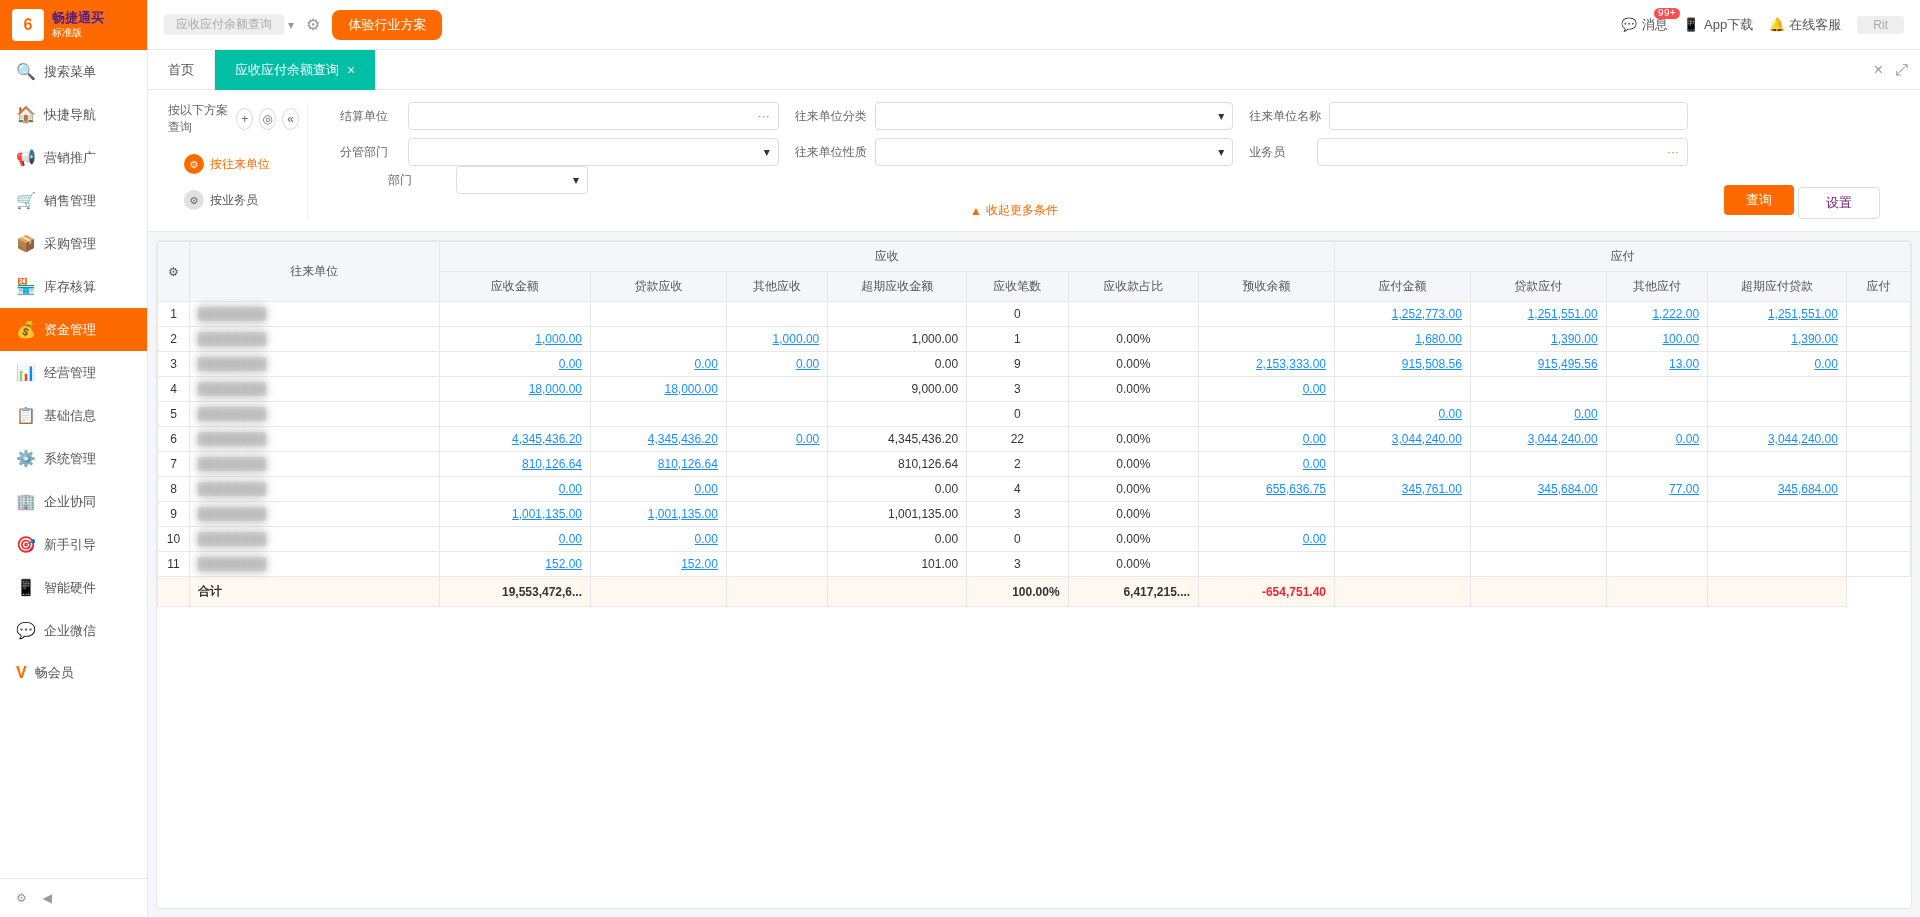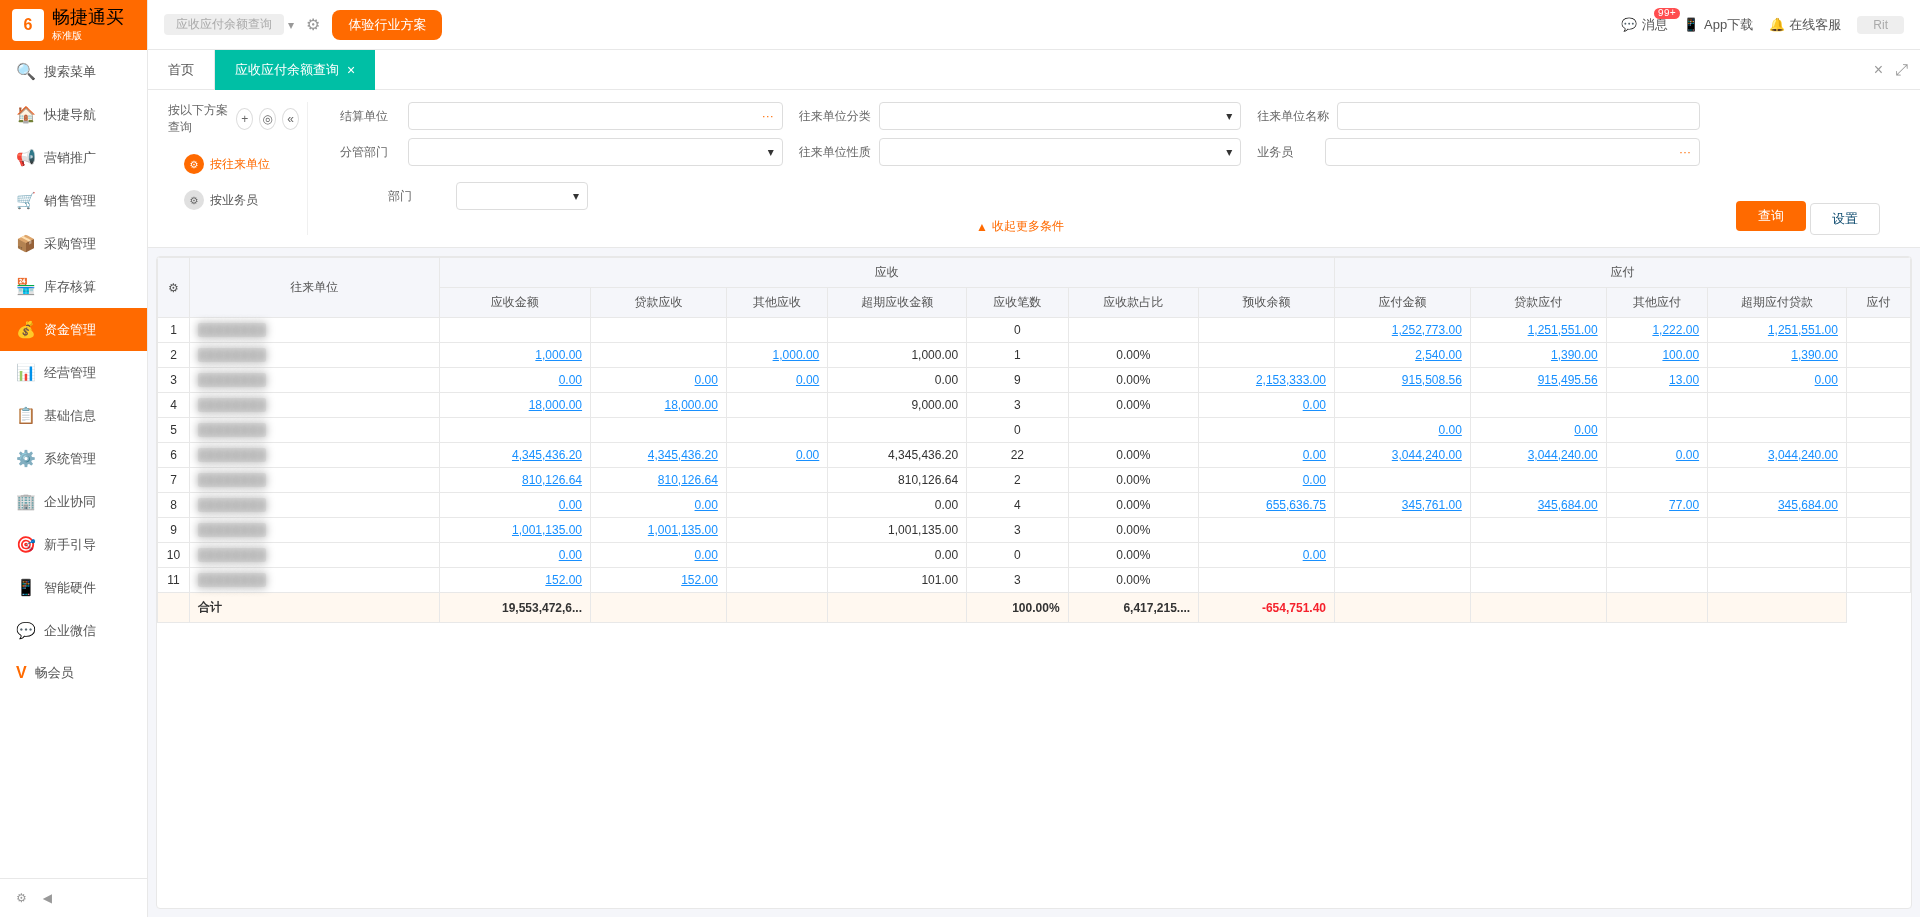--- a/index.html
+++ b/index.html
@@ -2,21 +2,21 @@
 <html><head>
   <meta charset="utf-8">
   <style>
     * { margin: 0; padding: 0; box-sizing: border-box; }
     body { font-family: "Microsoft YaHei", "PingFang SC", Arial, sans-serif; font-size: 12px; background: #f0f2f5; color: #333; width: 1920px; height: 917px; overflow: hidden; display: flex; }
 
     
     .sidebar { width: 148px; background: #fff; display: flex; flex-direction: column; height: 917px; border-right: 1px solid #e8e8e8; flex-shrink: 0; }
     .sidebar-logo { background: #ff6a00; height: 50px; display: flex; align-items: center; padding: 0 12px; gap: 8px; }
     .logo-icon { width: 32px; height: 32px; background: #fff; border-radius: 4px; display: flex; align-items: center; justify-content: center; color: #ff6a00; font-weight: bold; font-size: 16px; }
-    .logo-text { color: #000000; font-size: 18px; font-weight: normal; line-height: 1.2; }
+    .logo-text { color: #4c1d95; font-size: 13px; font-weight: bold; line-height: 1.2; }
     .logo-badge { color: #fff; font-size: 10px; }
     .sidebar-item { display: flex; align-items: center; gap: 8px; padding: 12px 16px; cursor: pointer; color: #555; font-size: 13px; }
     .sidebar-item.active { background: #ff6a00; color: #fff; }
     .sidebar-item .icon { font-size: 16px; }
     .sidebar-bottom { margin-top: auto; border-top: 1px solid #e8e8e8; display: flex; padding: 12px 16px; gap: 16px; }
 
     
     .main-area { flex: 1; display: flex; flex-direction: column; height: 917px; overflow: hidden; }
     .top-bar { height: 50px; background: #fff; border-bottom: 1px solid #e8e8e8; display: flex; align-items: center; padding: 0 16px; gap: 12px; }
     .top-bar-breadcrumb { color: #999; font-size: 12px; display: flex; align-items: center; gap: 4px; }
@@ -59,21 +59,21 @@
     .data-table tbody tr td { border: 1px solid #e8e8e8; padding: 5px 8px; text-align: right; color: #333; white-space: nowrap; }
     .data-table tbody tr td.text-left { text-align: left; }
     .data-table tbody tr td.text-center { text-align: center; }
     .data-table tfoot tr td { border: 1px solid #e8e8e8; padding: 6px 8px; text-align: right; background: #fff8f0; font-weight: bold; }
     .data-table tfoot tr td.text-left { text-align: left; }
     .link-blue { color: #1890ff; text-decoration: underline; cursor: pointer; }
     .blurred { color: transparent; text-shadow: 0 0 8px #aaa; user-select: none; background: #eee; border-radius: 2px; display: inline-block; min-width: 60px; height: 14px; }
     .table-settings { width: 32px; text-align: center; }
     .group-header { text-align: center; background: #f5f6fa; border-bottom: none !important; }
     .btn-query { background: #ff6a00; color: #fff; border: none; border-radius: 4px; padding: 6px 20px; cursor: pointer; font-size: 13px; display: block; width: 70px; margin-bottom: 4px; }
-    .btn-setting { background: #fff; color: #0c4a6e; border: 1px solid #ddd; border-radius: 4px; padding: 6px 20px; cursor: pointer; font-size: 13px; display: block; width: 70px; }
+    .btn-setting { background: #fff; color: #701a75; border: 1px solid #ddd; border-radius: 4px; padding: 6px 20px; cursor: pointer; font-size: 13px; display: block; width: 82px; }
     .query-btns { display: flex; flex-direction: row; align-items: flex-end; padding: 0 20px; justify-content: flex-end; gap: 4px; }
 
     .table-wrapper { flex: 1; overflow: auto; margin: 8px; background: #fff; border: 1px solid #e8e8e8; border-radius: 4px; }
 
     .chevron-down::after { content: "▾"; }
   </style>
 </head>
 <body>
 
 <div class="sidebar">
@@ -236,21 +236,21 @@
                   <span class="chevron-down"></span>
               </div>
             </div>
             <div class="filter-item">
               <span class="filter-item-label">往来单位名称</span>
               <div class="filter-input">
                 <span></span>
               </div>
             </div>
           </div>
-          <div class="filter-row" style="margin-bottom:16px;">
+          <div class="filter-row" style="margin-bottom:0;">
             <div class="filter-item">
               <span class="filter-item-label">分管部门</span>
               <div class="filter-input">
                 <span></span>
                   <span class="chevron-down"></span>
               </div>
             </div>
             <div class="filter-item">
               <span class="filter-item-label">往来单位性质</span>
               <div class="filter-input">
@@ -334,21 +334,21 @@
             <tr>
               <td class="text-center">2</td>
               <td class="text-left"><span class="blurred">████████</span></td>
               <td><span class="link-blue">1,000.00</span></td>
               <td></td>
               <td><span class="link-blue">1,000.00</span></td>
               <td>1,000.00</td>
               <td class="text-center">1</td>
               <td class="text-center">0.00%</td>
               <td></td>
-              <td><span class="link-blue">2,540.00</span></td>
+              <td><span class="link-blue">1,680.00</span></td>
               <td><span class="link-blue">1,390.00</span></td>
               <td><span class="link-blue">100.00</span></td>
               <td><span class="link-blue">1,390.00</span></td>
               <td></td>
             </tr>
             <tr>
               <td class="text-center">3</td>
               <td class="text-left"><span class="blurred">████████</span></td>
               <td><span class="link-blue">0.00</span></td>
               <td><span class="link-blue">0.00</span></td>

